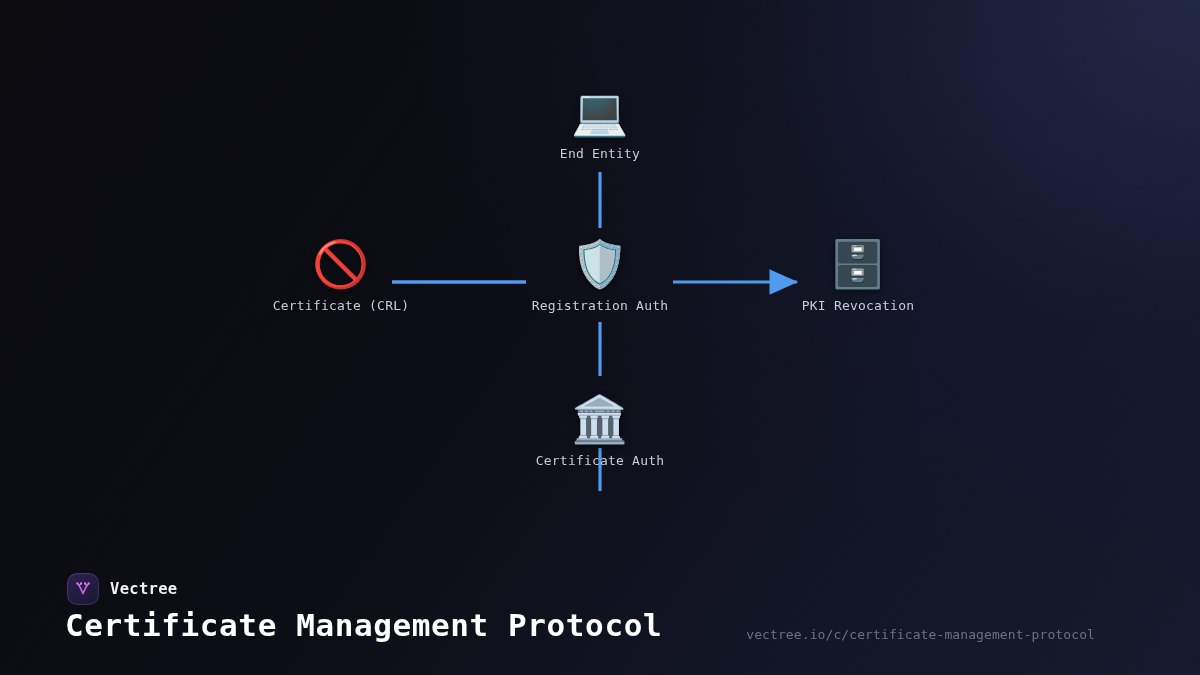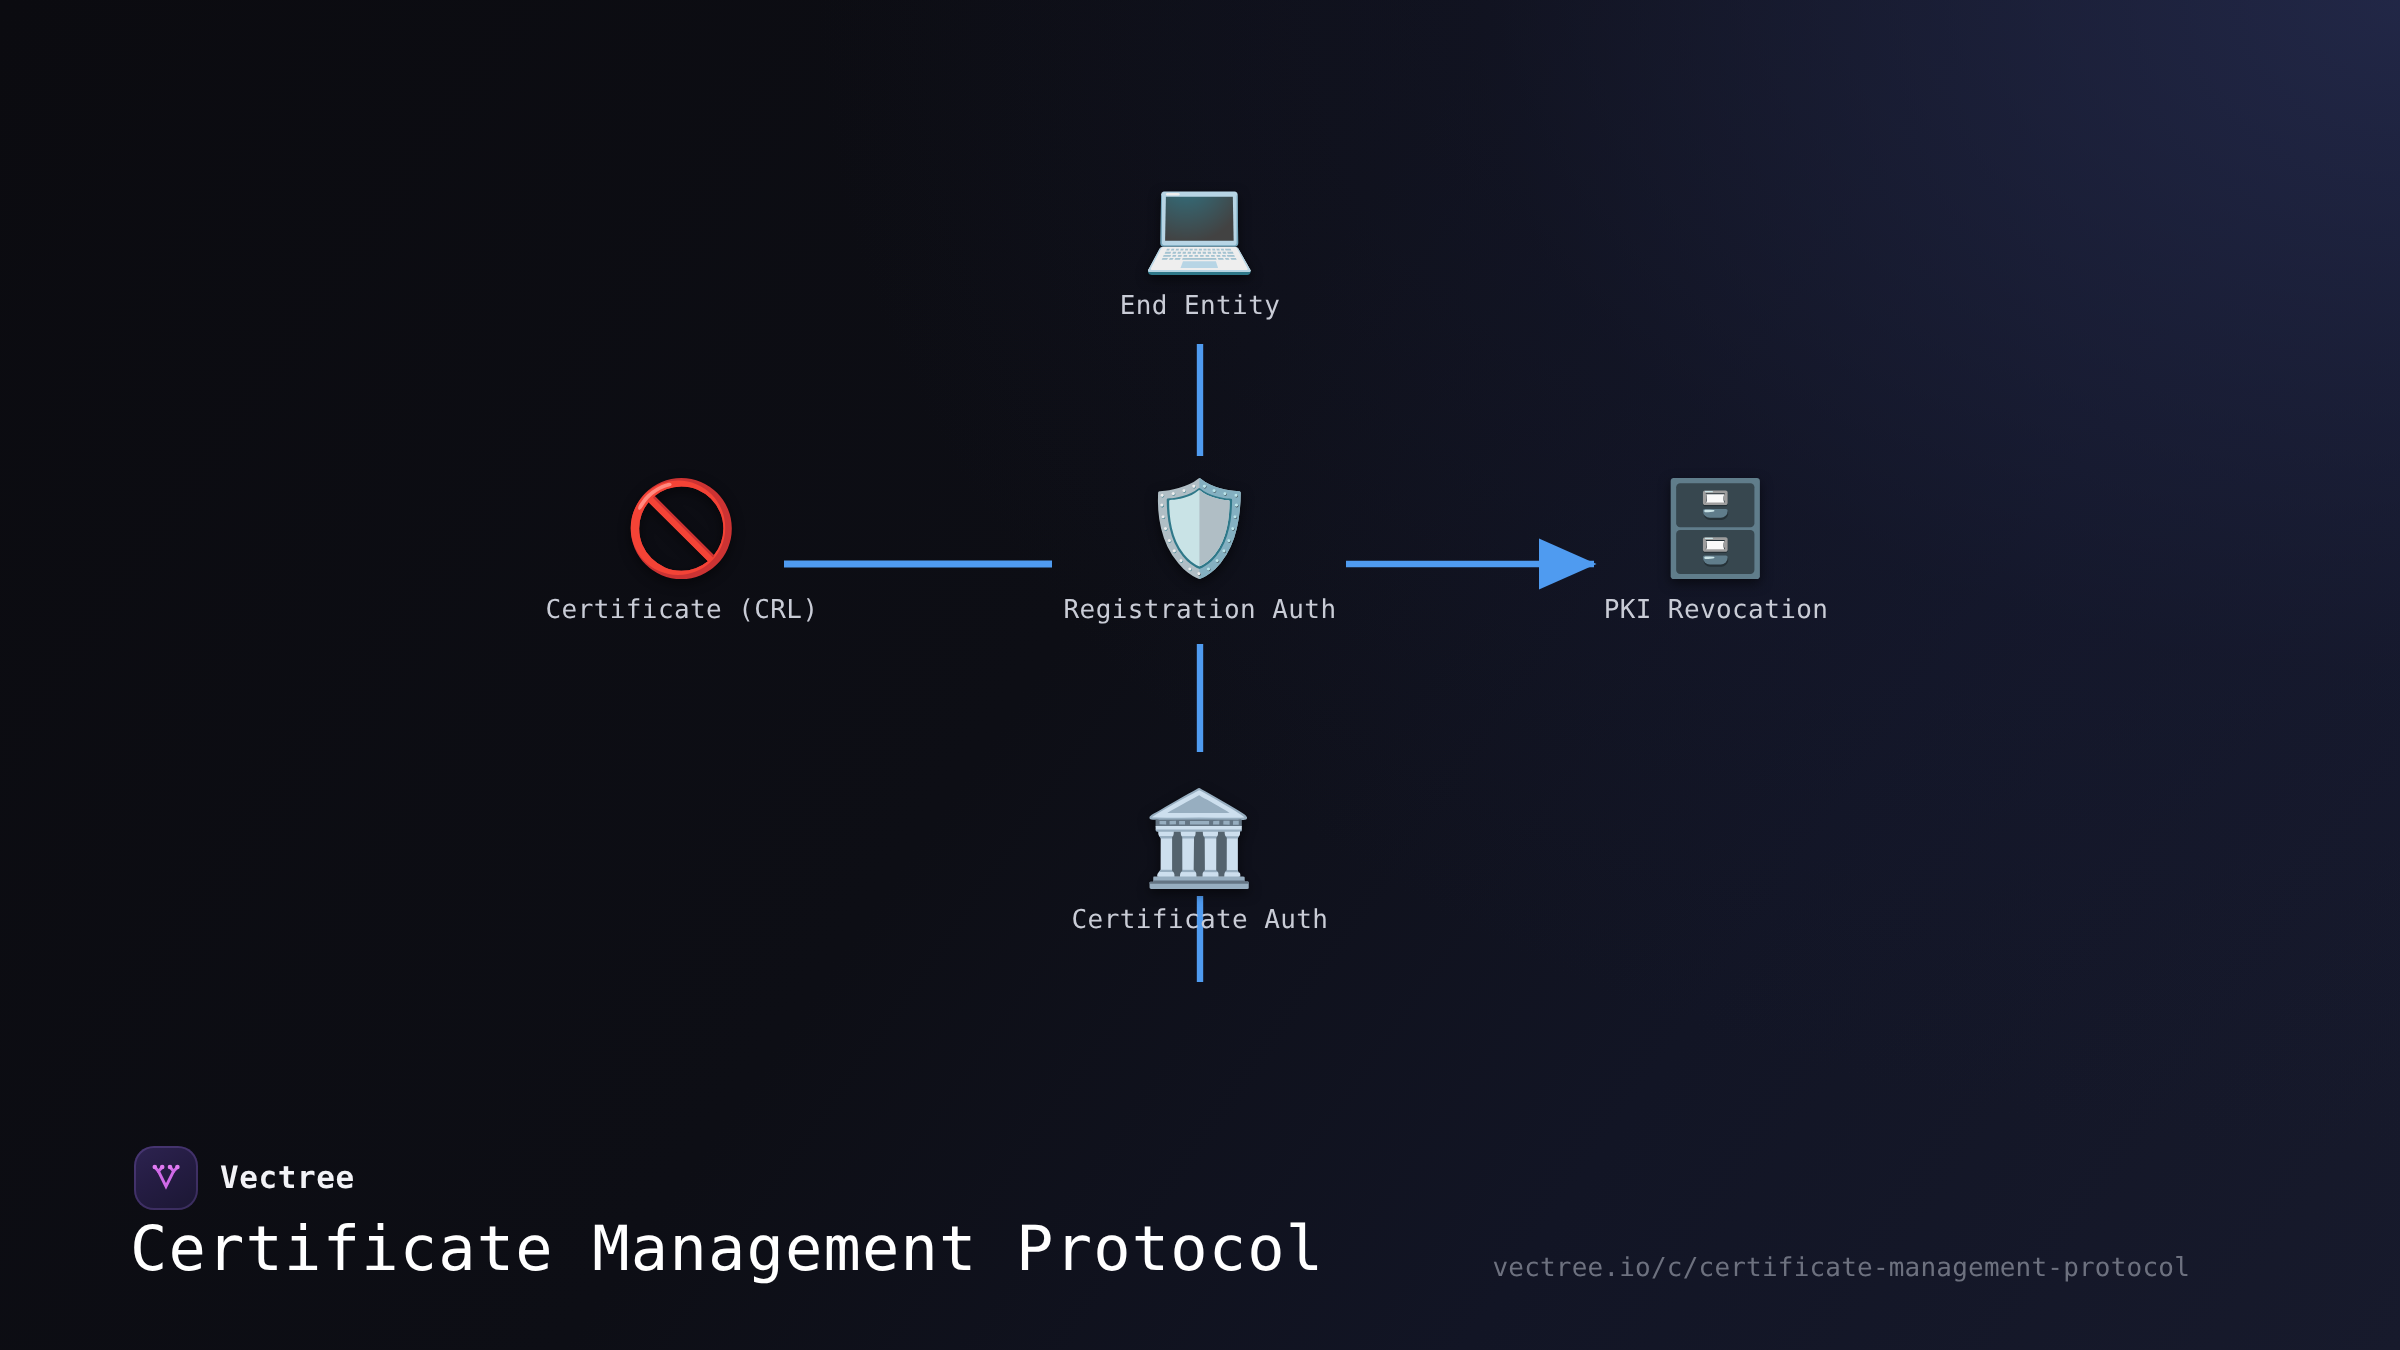--- a/index.html
+++ b/index.html
@@ -89,21 +89,21 @@
     font-weight: bold;
     color: #f2f2f6;
     letter-spacing: 0.3px;
     font-family: "DejaVu Sans Mono", "Liberation Mono", monospace;
   }
   #page-title {
     position: absolute;
     left: 22px;
     top: 52px;
     font-size: 31px;
-    font-weight: normal;
+    font-weight: bold;
     letter-spacing: 0.6px;
     color: #ffffff;
     font-family: "DejaVu Sans Mono", "Liberation Mono", monospace;
     white-space: nowrap;
   }
   #page-url {
     position: absolute;
     right: 24px;
     top: 72px;
     font-size: 13px;

